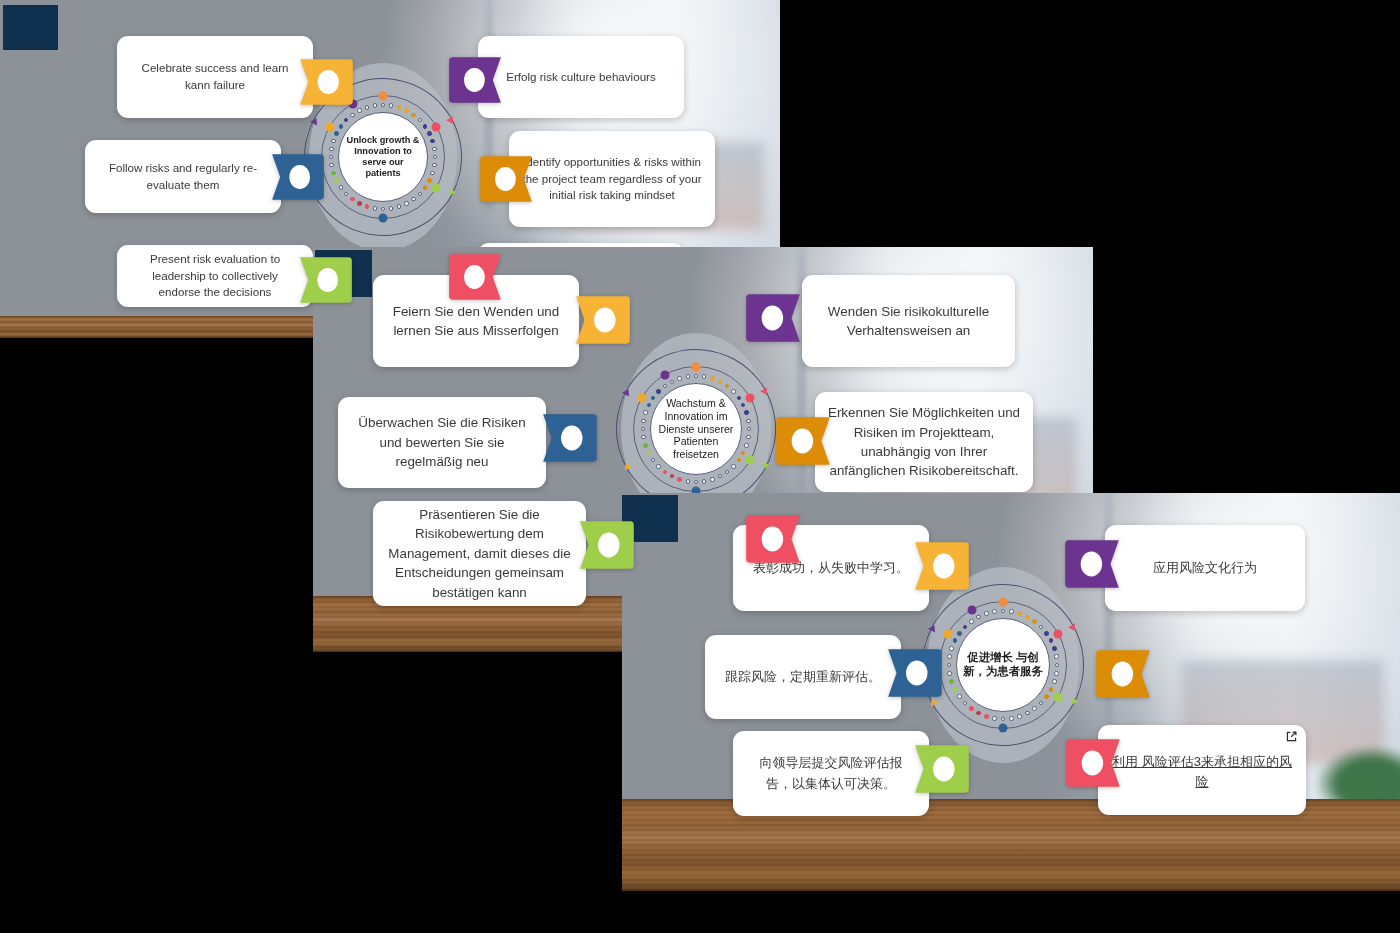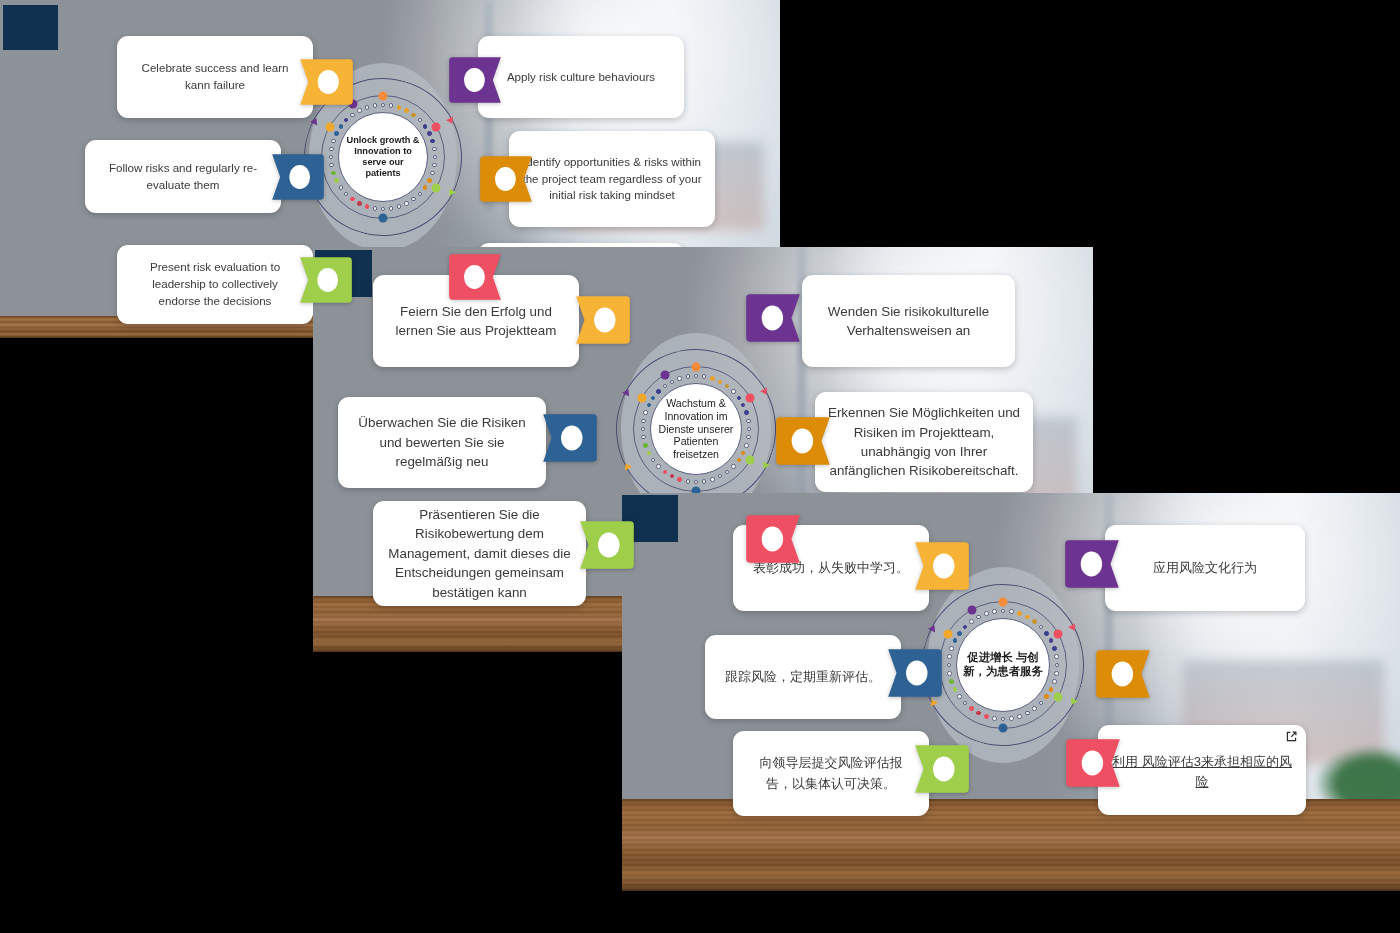--- a/index.html
+++ b/index.html
@@ -148,21 +148,21 @@
     <span style="font-size:11.6px;">Celebrate success and learn kann failure</span>
   </div>
   <div class="badge b-yellow" style="left:299px;top:57px;width:55px;height:50px;">
       <svg viewBox="0 0 94 88" preserveAspectRatio="none">
         <path d="M2,4 L86,4 Q92,4 92,10 L92,78 Q92,84 86,84 L2,84 L16,44 Z" fill="#f7b336"></path>
         <ellipse cx="50" cy="44" rx="18" ry="21" fill="#ffffff"></ellipse>
       </svg>
     </div>
 
   <div class="card" style="left:478px;top:36px;width:206px;height:82px;padding:6px 14px;">
-    <span style="font-size:11.6px;">Apply risk culture behaviours</span>
+    <span style="font-size:11.6px;">Erfolg risk culture behaviours</span>
   </div>
   <div class="badge b-purple" style="left:448px;top:55px;width:54px;height:50px;">
       <svg viewBox="0 0 94 88" preserveAspectRatio="none">
         <path d="M92,4 L8,4 Q2,4 2,10 L2,78 Q2,84 8,84 L92,84 L78,44 Z" fill="#6c3490"></path>
         <ellipse cx="46" cy="44" rx="18" ry="21" fill="#ffffff"></ellipse>
       </svg>
     </div>
 
   <div class="card" style="left:85px;top:140px;width:196px;height:73px;padding:6px 14px;">
     <span style="font-size:11.6px;">Follow risks and regularly re-evaluate them</span>
@@ -177,21 +177,21 @@
   <div class="card" style="left:509px;top:131px;width:206px;height:96px;padding:6px 13px;">
     <span style="font-size:11.6px;">Identify opportunities &amp; risks within the project team regardless of your initial risk taking mindset</span>
   </div>
   <div class="badge b-orange" style="left:479px;top:154px;width:54px;height:50px;">
       <svg viewBox="0 0 94 88" preserveAspectRatio="none">
         <path d="M92,4 L8,4 Q2,4 2,10 L2,78 Q2,84 8,84 L92,84 L78,44 Z" fill="#dd8c07"></path>
         <ellipse cx="46" cy="44" rx="18" ry="21" fill="#ffffff"></ellipse>
       </svg>
     </div>
 
-  <div class="card" style="left:117px;top:245px;width:196px;height:79px;padding:6px 14px;">
+  <div class="card" style="left:117px;top:245px;width:196px;height:62px;padding:6px 14px;">
     <span style="font-size:11.6px;">Present risk evaluation to leadership to collectively endorse the decisions</span>
   </div>
   <div class="badge b-green" style="left:299px;top:255px;width:54px;height:50px;">
       <svg viewBox="0 0 94 88" preserveAspectRatio="none">
         <path d="M2,4 L86,4 Q92,4 92,10 L92,78 Q92,84 86,84 L2,84 L16,44 Z" fill="#9fce4a"></path>
         <ellipse cx="50" cy="44" rx="18" ry="21" fill="#ffffff"></ellipse>
       </svg>
     </div>
 
   <div class="card" style="left:478px;top:243px;width:206px;height:78px;padding:6px 14px;">
@@ -269,21 +269,21 @@
       <div class="arc" style="width: 158px; height: 158px; transform: translate(-50%, -50%) rotate(107deg); border-color: rgb(74, 79, 114) transparent transparent; clip-path: polygon(0px 0px, 100% 0px, 100% 50%, 0px 50%);"></div>
       <div class="arc" style="width: 158px; height: 158px; transform: translate(-50%, -50%) rotate(197deg); border-color: rgb(74, 79, 114) transparent transparent; clip-path: polygon(0px 0px, 100% 0px, 100% 50%, 0px 50%);"></div>
       <div class="arc" style="width: 158px; height: 158px; transform: translate(-50%, -50%) rotate(287deg); border-color: rgb(74, 79, 114) transparent transparent; clip-path: polygon(0px 0px, 100% 0px, 100% 50%, 0px 50%);"></div>
       <div class="tri" style="left: 31.1301px; top: 136.619px; border-left: 4px solid transparent; border-right: 4px solid transparent; border-bottom: 6px solid rgb(240, 168, 42); transform: translate(-50%, -50%) rotate(-28deg);"></div>
       <div class="tri" style="left: 31.1301px; top: 63.3812px; border-left: 4px solid transparent; border-right: 4px solid transparent; border-bottom: 6px solid rgb(108, 52, 144); transform: translate(-50%, -50%) rotate(28deg);"></div>
       <div class="tri" style="left: 168.87px; top: 63.3812px; border-left: 4px solid transparent; border-right: 4px solid transparent; border-bottom: 6px solid rgb(239, 79, 98); transform: translate(-50%, -50%) rotate(152deg);"></div>
       <div class="tri" style="left: 168.87px; top: 136.619px; border-left: 4px solid transparent; border-right: 4px solid transparent; border-bottom: 6px solid rgb(159, 206, 74); transform: translate(-50%, -50%) rotate(208deg);"></div>
     </div>
 
   <div class="card" style="left:60px;top:28px;width:206px;height:92px;padding:6px 14px;">
-    <span style="font-size:13.4px;">Feiern Sie den Erfolg und lernen Sie aus Projektteam</span>
+    <span style="font-size:13.4px;">Feiern Sie den Wenden und lernen Sie aus Misserfolgen</span>
   </div>
   <div class="badge b-yellow" style="left:262px;top:47px;width:56px;height:52px;">
       <svg viewBox="0 0 94 88" preserveAspectRatio="none">
         <path d="M2,4 L86,4 Q92,4 92,10 L92,78 Q92,84 86,84 L2,84 L16,44 Z" fill="#f7b336"></path>
         <ellipse cx="50" cy="44" rx="18" ry="21" fill="#ffffff"></ellipse>
       </svg>
     </div>
 
   <div class="card" style="left:489px;top:28px;width:213px;height:92px;padding:6px 14px;">
     <span style="font-size:13.4px;">Wenden Sie risikokulturelle Verhaltensweisen an</span>

